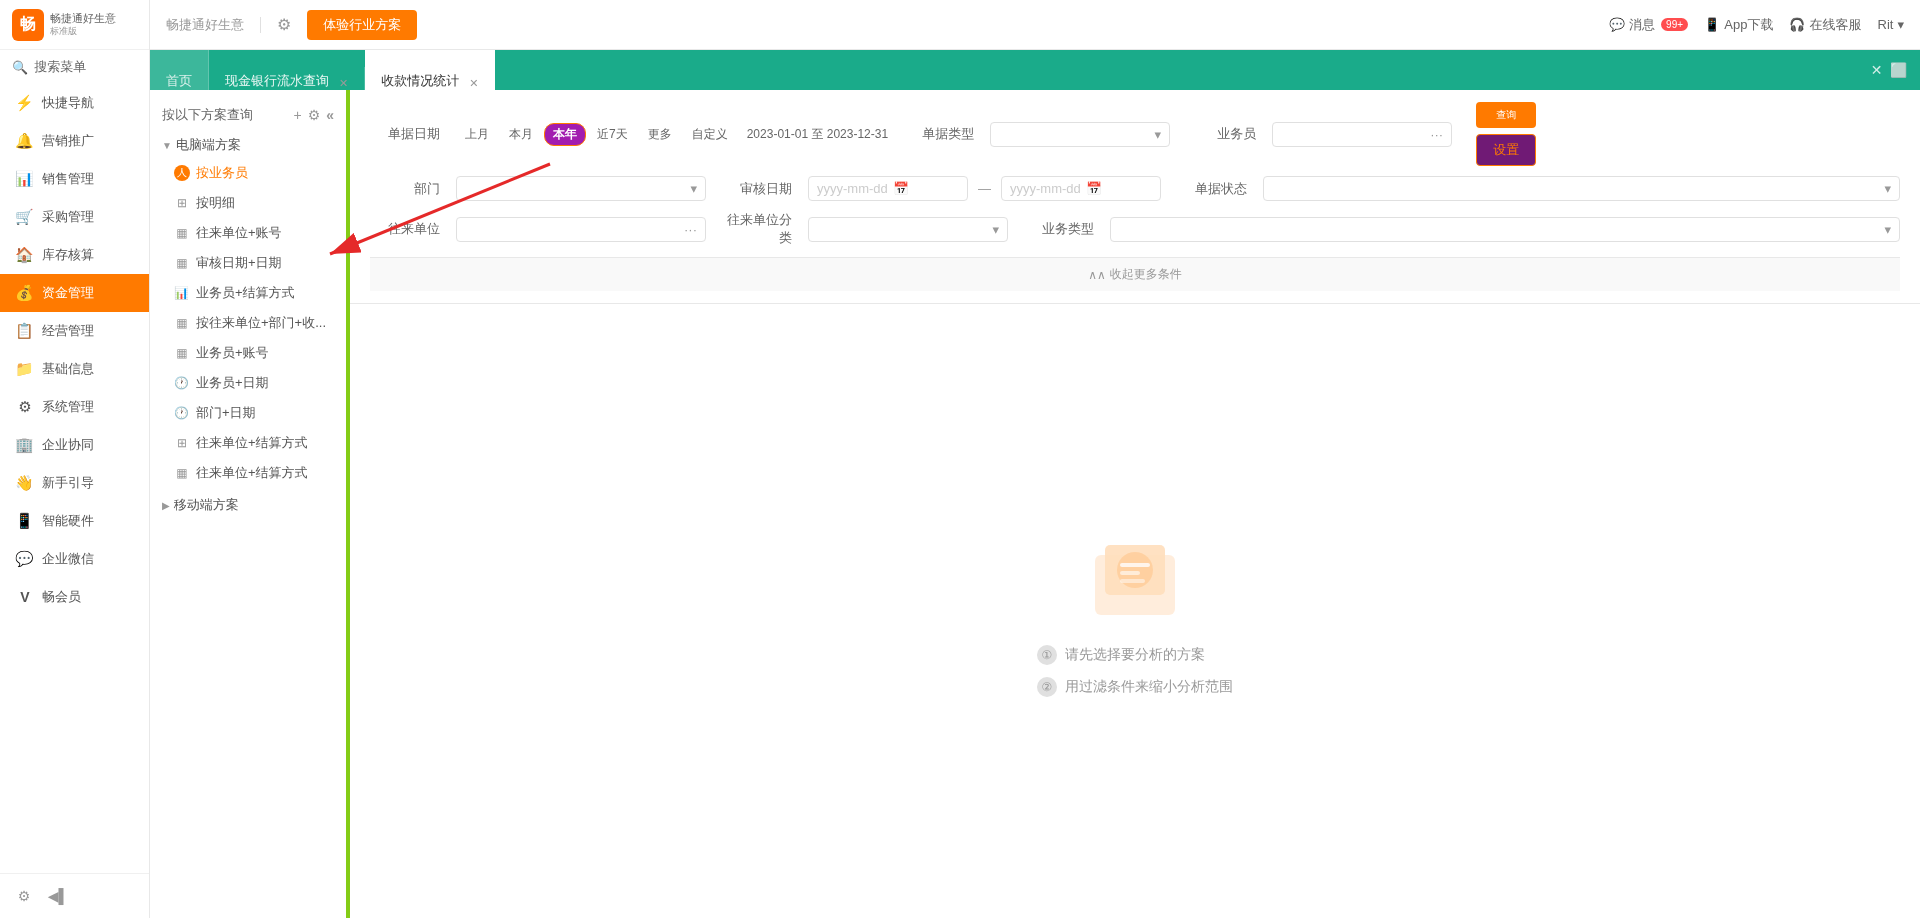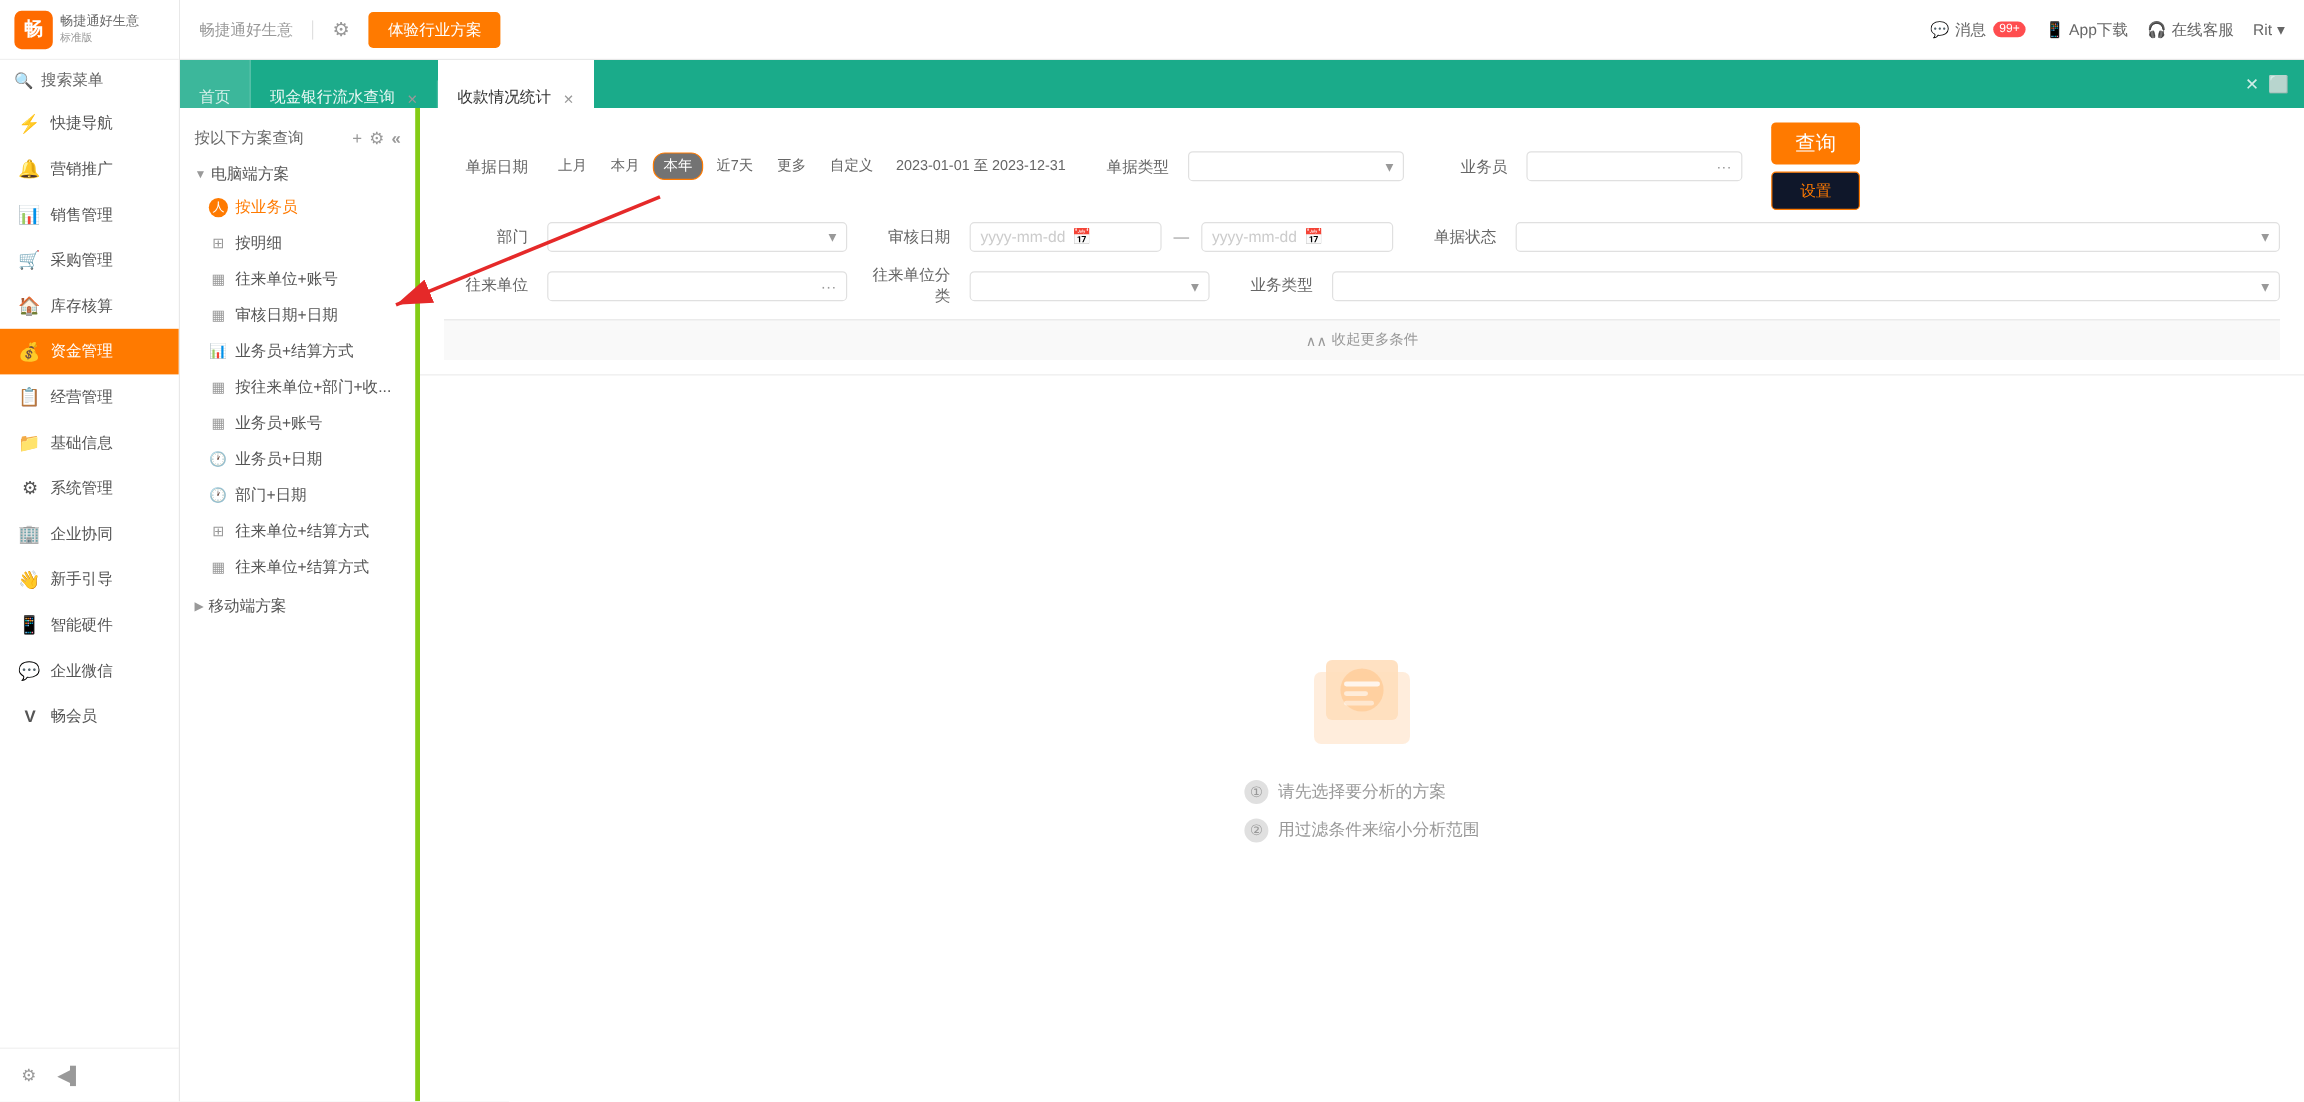--- a/index.html
+++ b/index.html
@@ -64,30 +64,30 @@
 
     
     .right-panel { flex: 1; display: flex; flex-direction: column; overflow: hidden; }
     .filter-area { background: #fff; padding: 12px 20px; border-bottom: 1px solid #e8e8e8; }
     .filter-row { display: flex; align-items: center; gap: 16px; margin-bottom: 10px; }
     .filter-row:last-child { margin-bottom: 0; }
     .filter-label { color: #666; font-size: 13px; width: 70px; flex-shrink: 0; text-align: right; }
     .filter-control { display: flex; align-items: center; gap: 6px; }
     .date-tabs { display: flex; gap: 2px; }
     .date-tab { padding: 2px 8px; font-size: 12px; color: #666; cursor: pointer; border: 1px solid transparent; border-radius: 3px; }
-    .date-tab.active { background: #737373; color: #fff; border-color: #ff7a00; border-radius: 10px; }
+    .date-tab.active { background: #a21caf; color: #fff; border-color: #ff7a00; border-radius: 10px; font-weight: bold; }
     .date-range { color: #666; font-size: 12px; margin-left: 4px; }
     .filter-select { display: flex; align-items: center; border: 1px solid #e0e0e0; border-radius: 4px; padding: 4px 8px; min-width: 200px; cursor: pointer; background: #fff; color: #666; }
     .filter-select .select-arrow { margin-left: auto; color: #999; }
     .filter-input { display: flex; align-items: center; border: 1px solid #e0e0e0; border-radius: 4px; padding: 4px 8px; min-width: 160px; cursor: pointer; background: #fff; color: #ccc; }
     .filter-input .cal-icon { color: #ccc; font-size: 13px; }
     .filter-dash { color: #999; padding: 0 4px; }
     .collapse-bar { display: flex; justify-content: center; align-items: center; padding: 8px; color: #999; cursor: pointer; font-size: 12px; gap: 4px; background: #f9f9f9; border-top: 1px solid #e8e8e8; }
-    .query-btn { background: #ff7a00; color: #fff; border: none; border-radius: 4px; padding: 6px 20px; cursor: pointer; font-size: 17px; }
-    .settings-btn { background: #0f172a; color: #ff7a00; border: 1px solid #ff7a00; border-radius: 4px; padding: 6px 16px; cursor: pointer; font-size: 13px; }
+    .query-btn { background: #ff7a00; color: #fff; border: none; border-radius: 4px; padding: 6px 20px; cursor: pointer; font-size: 10px; }
+    .settings-btn { background: #701a75; color: #ff7a00; border: 1px solid #ff7a00; border-radius: 4px; padding: 6px 16px; cursor: pointer; font-size: 13px; }
     .btn-group { display: flex; flex-direction: column; gap: 6px; margin-left: 8px; }
     .empty-area { flex: 1; display: flex; flex-direction: column; align-items: center; justify-content: center; background: #fff; gap: 20px; }
     .empty-illustration { width: 120px; height: 100px; opacity: 0.7; }
     .empty-hints { display: flex; flex-direction: column; gap: 12px; }
     .empty-hint { display: flex; align-items: center; gap: 8px; color: #999; font-size: 14px; }
     .hint-num { width: 20px; height: 20px; border-radius: 50%; background: #e0e0e0; color: #999; display: flex; align-items: center; justify-content: center; font-size: 12px; flex-shrink: 0; }
 
     
     .red-highlight { border: 2px solid #e52929 !important; }
     .arrow-svg { position: absolute; top: 0; left: 0; pointer-events: none; z-index: 200; }

